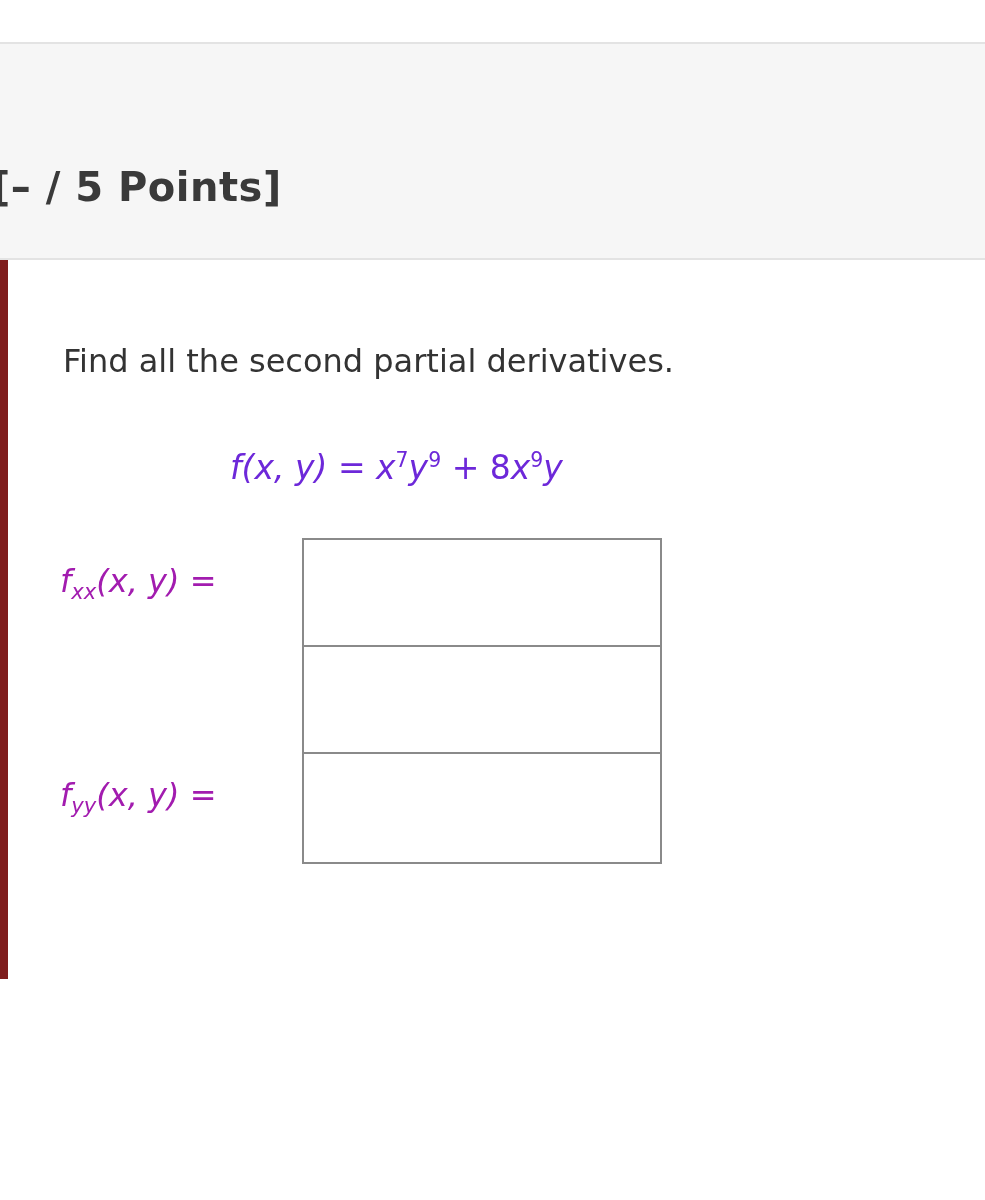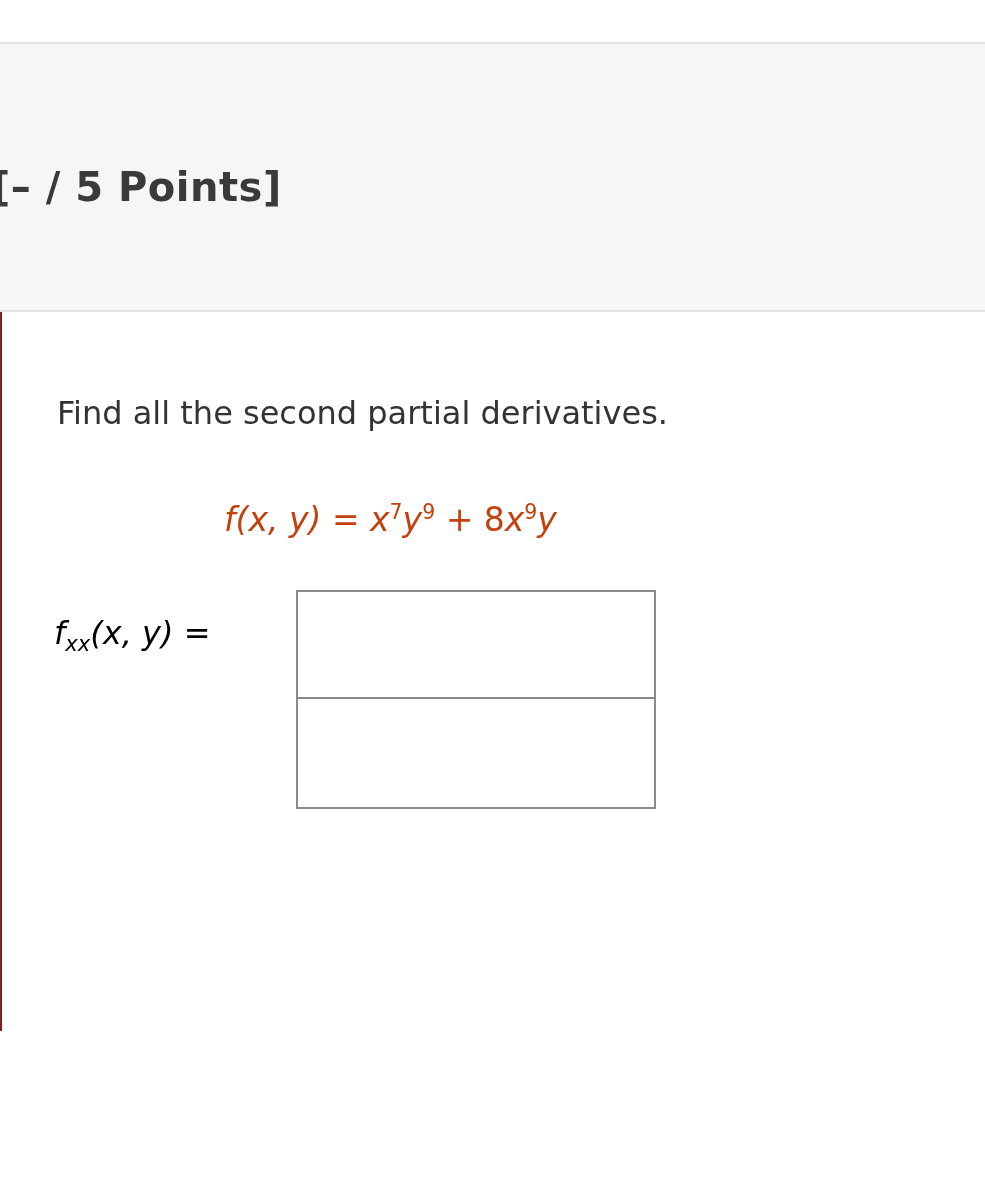--- a/index.html
+++ b/index.html
@@ -27,59 +27,59 @@
     background: #ffffff;
     border-bottom: 2px solid #e3e3e3;
     box-sizing: border-box;
   }
 
   
   .points-band {
     background: #f6f6f6;
     border-bottom: 2px solid #e3e3e3;
     box-sizing: border-box;
-    height: 268px;
+    height: 216px;
     position: relative;
   }
   .points-label {
     position: absolute;
     left: -8px;
     top: 120px;
     font-size: 40px;
     font-weight: bold;
     color: #3a3a3a;
     letter-spacing: 0.5px;
     white-space: nowrap;
     font-family: "DejaVu Sans", sans-serif;
   }
 
   
   .body-area {
     position: relative;
     height: 719px;
     background: #ffffff;
-    border-left: 2px solid #7f1d1d;
+    border-left: 8px solid #7f1d1d;
     box-sizing: border-box;
   }
 
   .prompt {
     position: absolute;
     left: 55px;
     top: 82px;
     font-size: 32px;
     color: #333333;
     white-space: nowrap;
   }
 
   .formula {
     position: absolute;
     left: 222px;
     top: 188px;
     font-size: 33px;
-    color: #c2410c;
+    color: #6d28d9;
     white-space: nowrap;
     font-style: italic;
   }
   .formula .up {
     font-style: normal;
   }
   sup {
     font-size: 0.62em;
     vertical-align: super;
     font-style: normal;
@@ -94,21 +94,21 @@
   .row {
     position: relative;
     height: 107px;
   }
   .row-label {
     position: absolute;
     left: 52px;
     top: 36px;
     font-size: 32px;
     font-style: italic;
-    color: #000000;
+    color: #a21caf;
     white-space: nowrap;
   }
   .row-label .sub {
     font-size: 0.66em;
     vertical-align: sub;
     font-style: italic;
   }
   .row-label .eq {
     font-style: normal;
   }
@@ -158,16 +158,23 @@
           <span class="eq">=</span>
         </div>
         <input class="answer-input" type="text" value="" style="">
       </div>
 
       <div class="row">
         <input class="answer-input" type="text" value="" style="">
       </div>
 
 
+      <div class="row">
+        <div class="row-label">
+          <span>f</span><span class="sub">yy</span><span>(x, y)</span>
+          <span class="eq">=</span>
+        </div>
+        <input class="answer-input" type="text" value="" style="">
+      </div>
 
     </div>
   </div>
 </div>
 
 </body></html>

